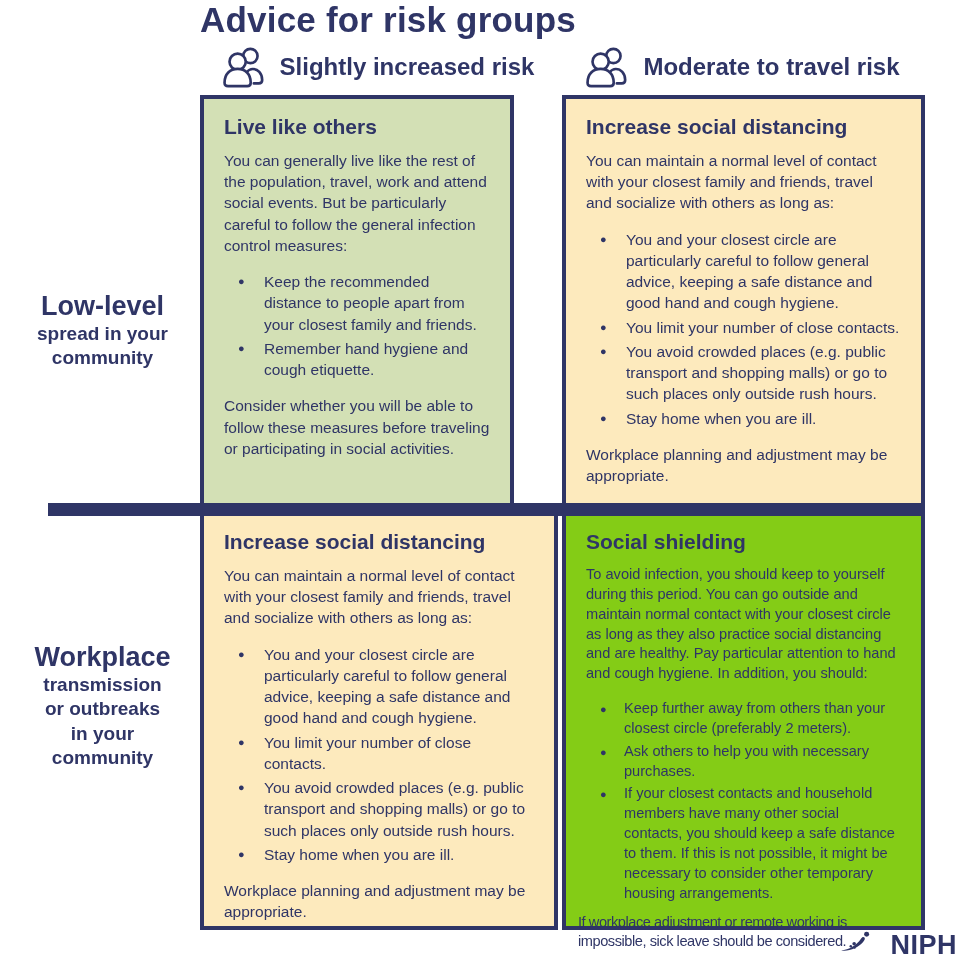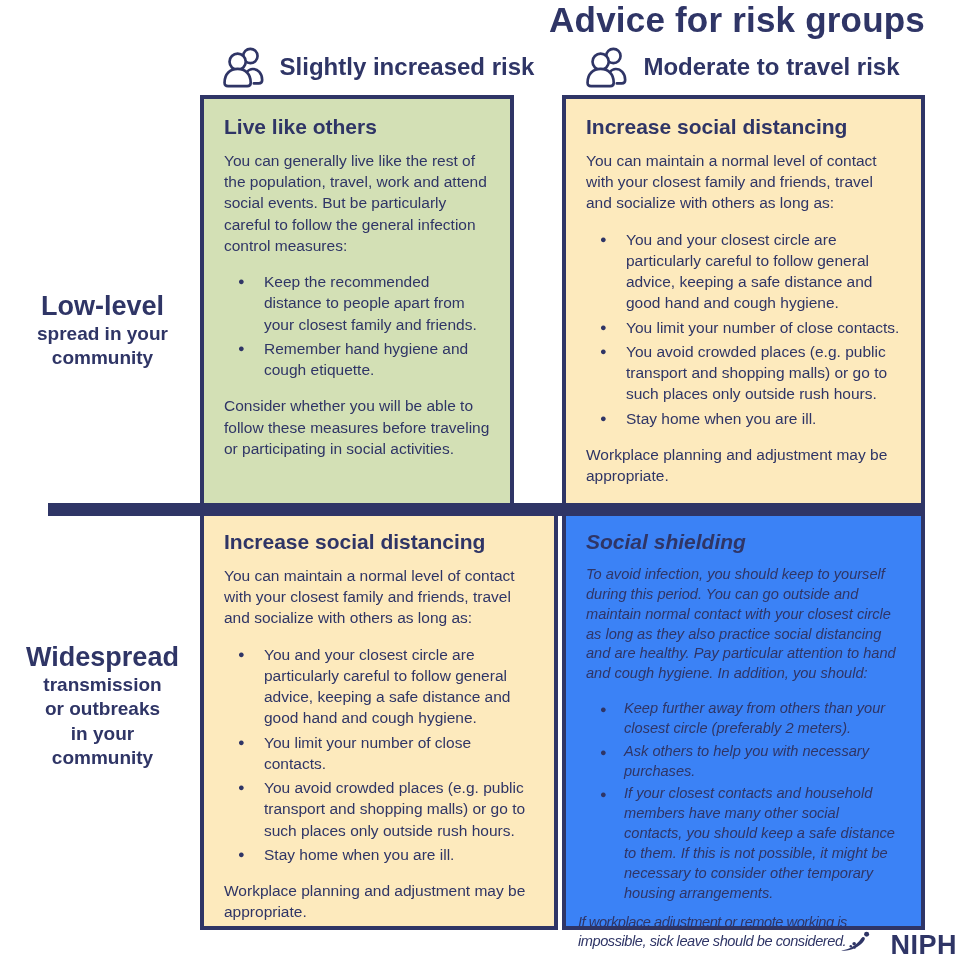--- a/index.html
+++ b/index.html
@@ -1,21 +1,21 @@
 <!DOCTYPE html>
 <html><head>
 <meta charset="utf-8">
 <style>
   html,body{margin:0;padding:0;}
   body{
     width:969px;height:973px;position:relative;background:#ffffff;
     font-family:"Liberation Sans", sans-serif;color:#2f3566;overflow:hidden;
   }
   .title{
-    position:absolute;left:200px;top:0px;width:725px;text-align:right;
+    position:absolute;left:200px;top:0px;width:725px;text-align:left;
     font-size:35px;font-weight:bold;letter-spacing:.2px;
   }
   .col-header{
     position:absolute;top:44px;height:46px;display:flex;align-items:center;
     justify-content:center;gap:14px;
   }
   .col-header.c1{left:198px;width:360px;}
   .col-header.c2{left:560px;width:365px;}
   .col-header .label{font-size:24px;font-weight:bold;white-space:nowrap;}
   .people-icon{flex:0 0 auto;display:block;}
@@ -82,21 +82,21 @@
   </svg>
   <span class="label">Moderate to travel risk</span>
 </div>
 
 <div class="row-label rl-1">
   <div class="rl-title">Low-level</div>
   <div class="rl-sub">spread in your</div>
   <div class="rl-sub">community</div>
 </div>
 <div class="row-label rl-2">
-  <div class="rl-title">Widespread</div>
+  <div class="rl-title">Workplace</div>
   <div class="rl-sub">transmission</div>
   <div class="rl-sub">or outbreaks</div>
   <div class="rl-sub">in your</div>
   <div class="rl-sub">community</div>
 </div>
 
 <div class="quad q-tl" style="background: rgb(211, 224, 181);">
   <h2>Live like others</h2>
   <p class="intro">You can generally live like the rest of the population, travel, work and attend social events. But be particularly careful to follow the general infection control measures:</p>
   <ul>
@@ -123,21 +123,21 @@
   <p class="intro">You can maintain a normal level of contact with your closest family and friends, travel and socialize with others as long as:</p>
   <ul>
     <li>You and your closest circle are particularly careful to follow general advice, keeping a safe distance and good hand and cough hygiene.</li>
     <li>You limit your number of close contacts.</li>
     <li>You avoid crowded places (e.g. public transport and shopping malls) or go to such places only outside rush hours.</li>
     <li>Stay home when you are ill.</li>
   </ul>
   <p class="footer">Workplace planning and adjustment may be appropriate.</p>
 </div>
 
-<div class="quad q-br small" style="background: #3b82f6; font-style: italic;">
+<div class="quad q-br small" style="background: #84cc16;">
   <h2>Social shielding</h2>
   <p class="intro">To avoid infection, you should keep to yourself during this period. You can go outside and maintain normal contact with your closest circle as long as they also practice social distancing and are healthy. Pay particular attention to hand and cough hygiene. In addition, you should:</p>
   <ul>
     <li>Keep further away from others than your closest circle (preferably 2 meters).</li>
     <li>Ask others to help you with necessary purchases.</li>
     <li>If your closest contacts and household members have many other social contacts, you should keep a safe distance to them. If this is not possible, it might be necessary to consider other temporary housing arrangements.</li>
   </ul>
   <p class="footer">If workplace adjustment or remote working is impossible, sick leave should be considered.</p>
 </div>
 

